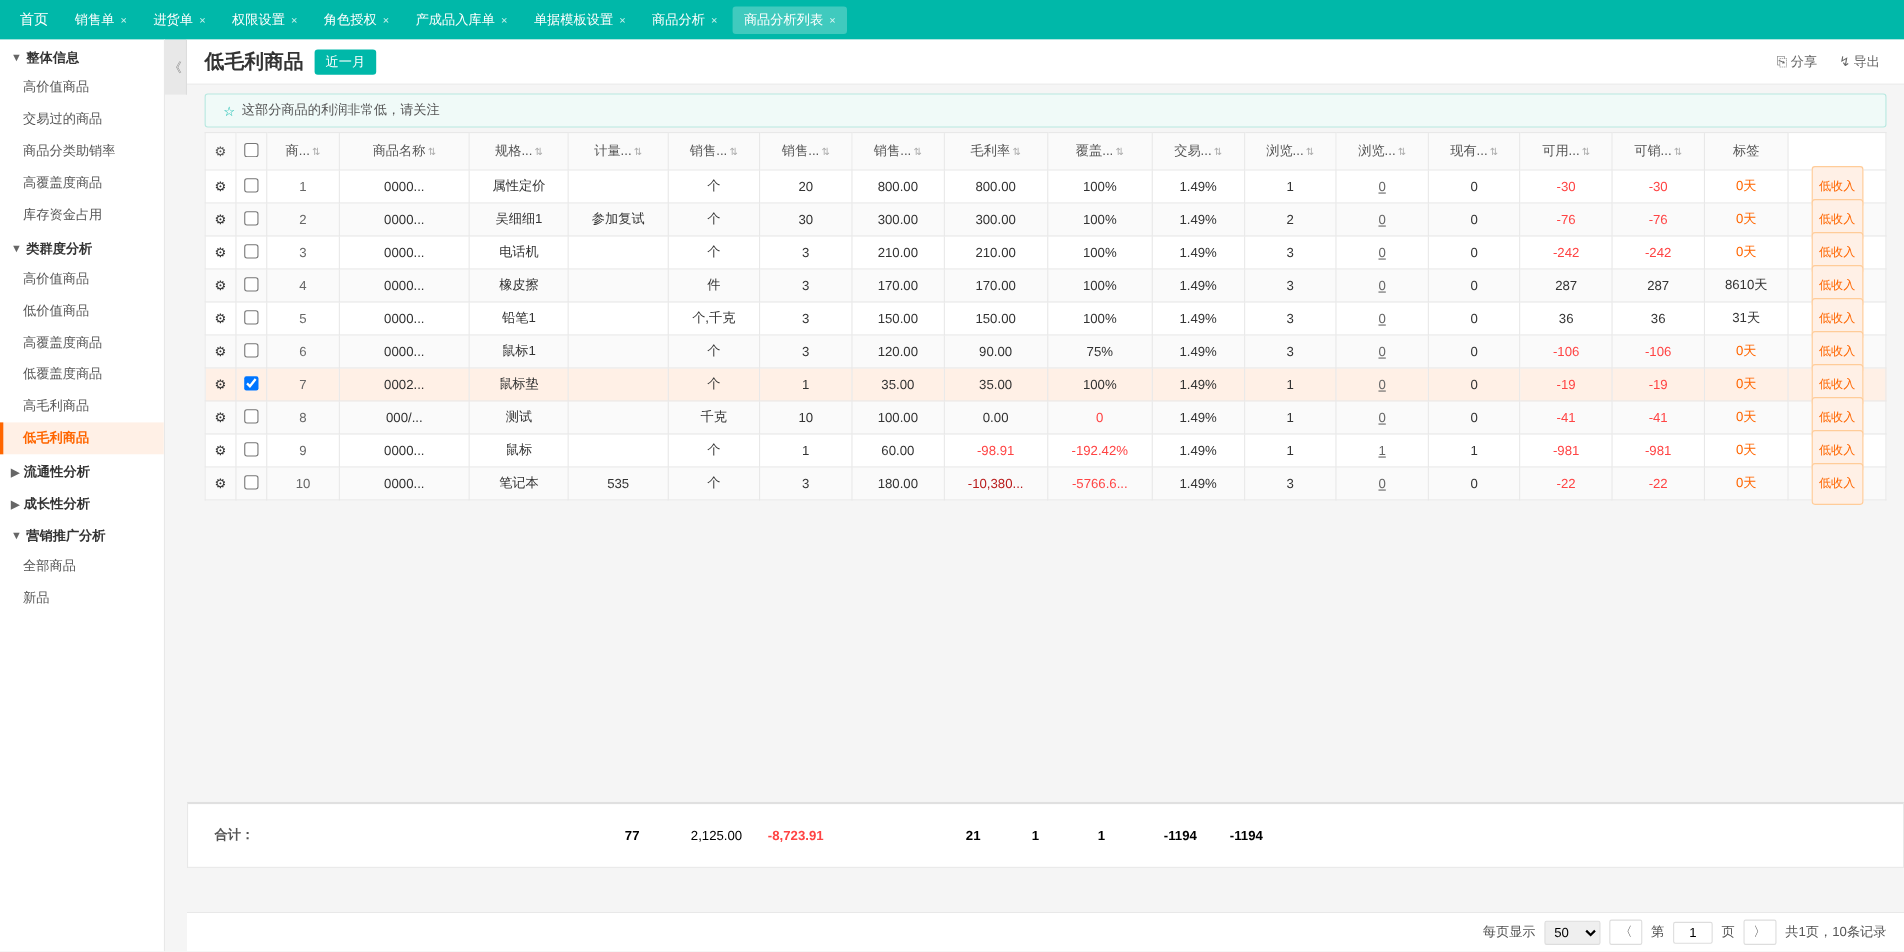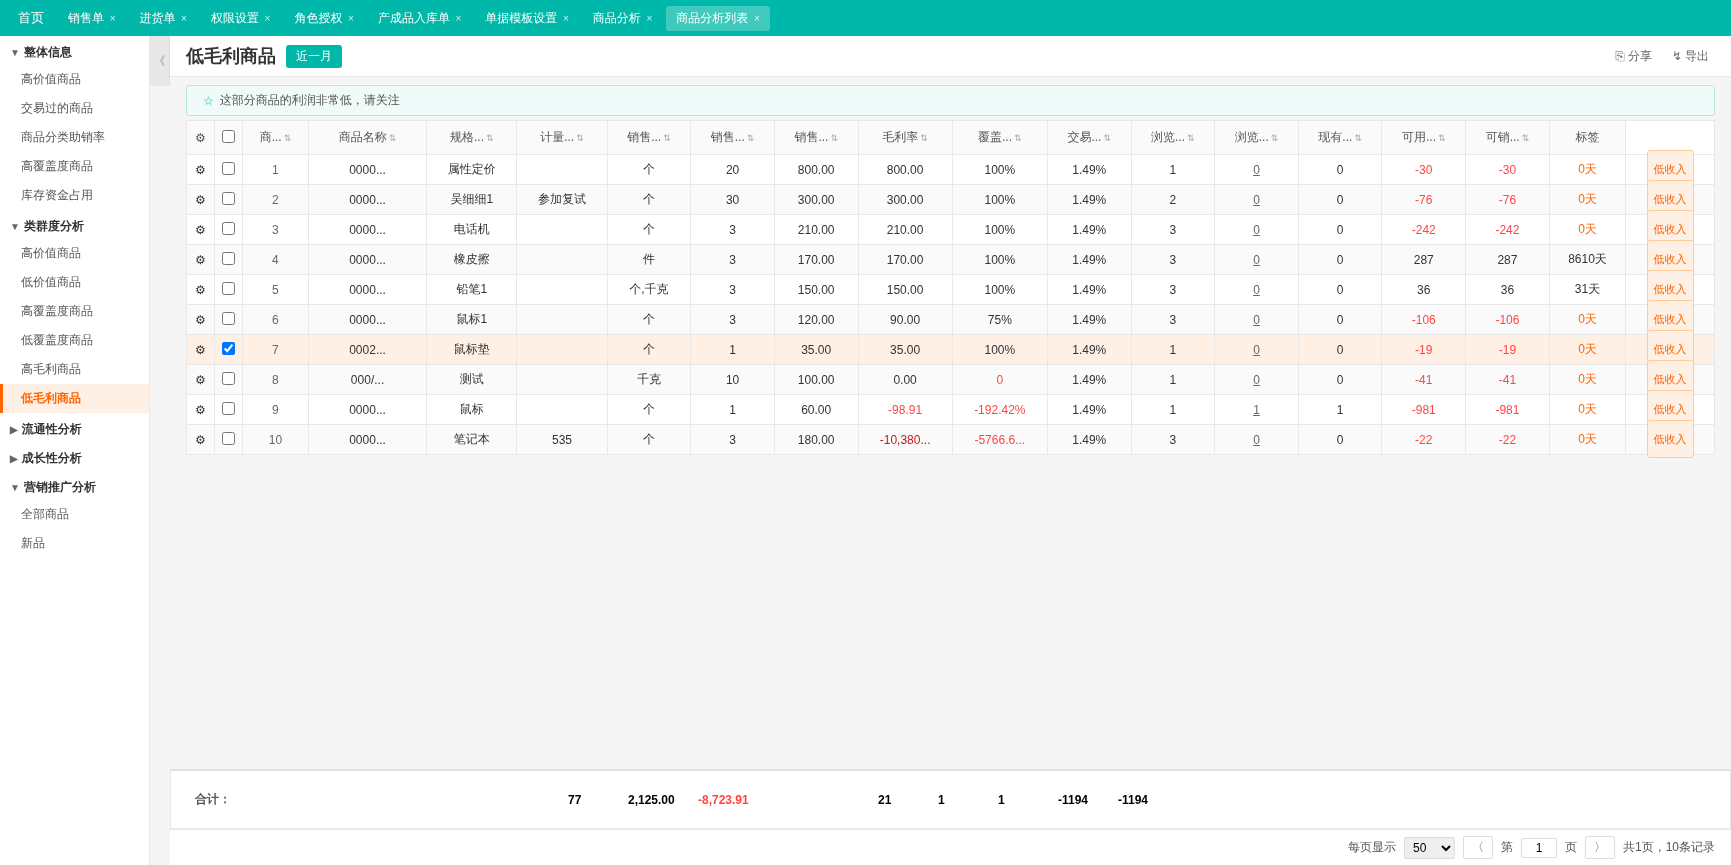--- a/index.html
+++ b/index.html
@@ -209,20 +209,21 @@
     .pagination-bar {
       background: #fff;
       border-top: 1px solid #e8e8e8;
       padding: 6px 16px;
       display: flex;
       align-items: center;
       justify-content: flex-end;
       gap: 8px;
       font-size: 12px;
       color: #555;
+      margin-top: 40px;
     }
     .pagination-bar select {
       padding: 2px 4px;
       border: 1px solid #ddd;
       border-radius: 2px;
       font-size: 12px;
     }
     .page-nav-btn {
       padding: 2px 8px;
       border: 1px solid #ddd;
@@ -604,21 +605,21 @@
 
     <div class="footer-total">
       <span class="total-label">合计：</span>
       <span style="flex:0 0 28px;"></span>
       <span style="flex:0 0 28px;"></span>
       <span style="flex:0 0 60px;"></span>
       <span style="flex:0 0 80px;"></span>
       <span style="flex:0 0 50px;"></span>
       <span style="flex:0 0 55px;"></span>
       <span style="flex:0 0 60px; font-weight:bold;">77</span>
-      <span style="flex:0 0 70px; font-weight:bold;">2,125.00</span>
+      <span style="flex:0 0 70px; font-weight:normal;">2,125.00</span>
       <span style="flex:0 0 70px; font-weight:bold; color:#ff4444;">-8,723.91</span>
       <span style="flex:0 0 55px;"></span>
       <span style="flex:0 0 55px;"></span>
       <span style="flex:0 0 60px; font-weight:bold;">21</span>
       <span style="flex:0 0 60px; font-weight:bold;">1</span>
       <span style="flex:0 0 60px; font-weight:bold;">1</span>
       <span style="flex:0 0 60px; font-weight:bold;">-1194</span>
       <span style="flex:0 0 60px; font-weight:bold;">-1194</span>
     </div>
 

